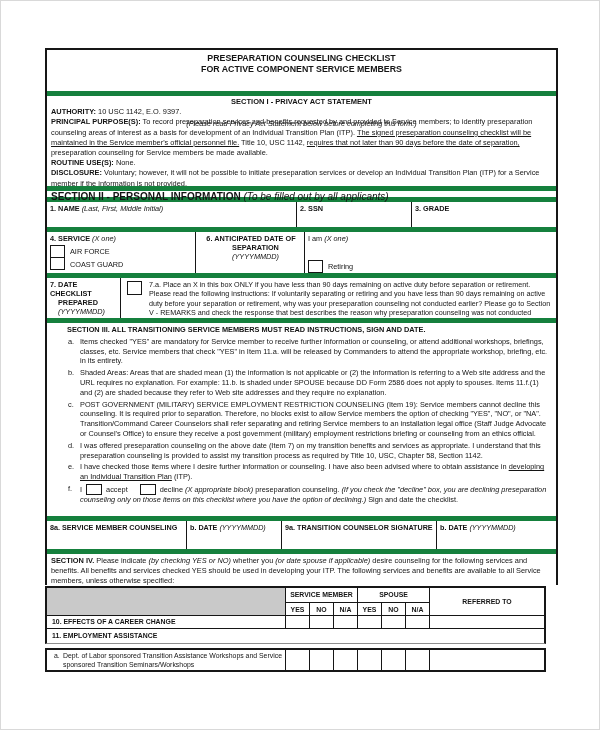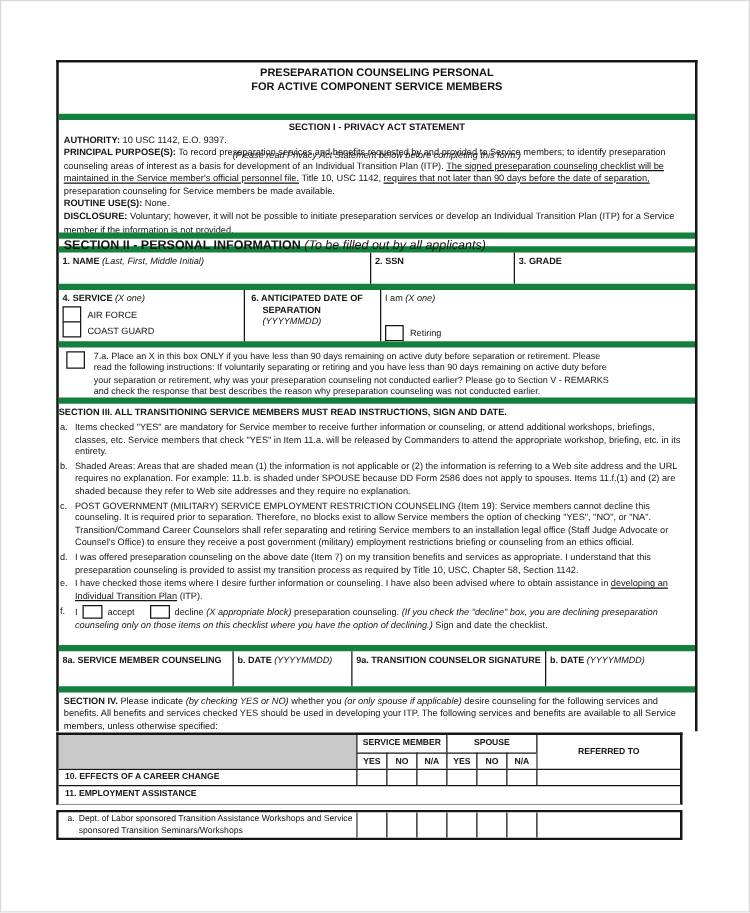--- a/index.html
+++ b/index.html
@@ -26,39 +26,39 @@
   
   .sec2head { height:11px; padding:1px 4px; font-size:10px; line-height:9px; }
   .row { display:flex; }
   .rowA { height:30px; }
   .rowB { height:46px; }
   .rowC { height:45px; }
   .cell { border-left:1px solid #161616; padding:2px 3px; font-size:7.3px; line-height:9px; position:relative; overflow:hidden; }
   .cell:first-child { border-left:none; }
   .lbl { font-weight:bold; }
   .it { font-style:italic; font-weight:normal; }
-  .hang { padding-left:11px; text-indent:-9px; }
+  .hang { padding-left:11px; text-indent:-9px;text-align:center; }
 
   
   .cb { display:inline-block; width:15px; height:13px; border:1px solid #161616; background:#fff; flex:none; }
   .optrow { display:flex; height:13px; }
   .optrow + .optrow .cb { margin-top:-1px; }
   .ol { padding-left:5px; font-size:7.3px; line-height:13px; white-space:nowrap; }
   .svc { display:flex; margin-top:2px; }
   .svc-col1 { width:84px; }
   .iamopts { margin-top:17px; }
   .cb-inline { display:inline-block; width:16px; height:11px; border:1px solid #161616; vertical-align:-3px; margin:0 4px 0 4px; }
 
   
   .r7a { display:flex; }
   .cb7 { width:15px; height:14px; border:1px solid #161616; margin:2px 0 0 4px; flex:none; }
   .p7a { margin-left:7px; font-size:7.2px; line-height:9.4px; padding-top:1px; width:414px; }
 
   
-  .sec3 { height:198px; padding:2px 4px 0 0; font-size:7.35px; line-height:9.8px; overflow:hidden; }
+  .sec3 { height:198px; padding:2px 4px 0 20px; font-size:7.35px; line-height:9.8px; overflow:hidden; }
   .s3head { font-weight:bold; margin-bottom:1px; }
   .item { position:relative; padding-left:13px; margin-top:2px; }
   .item .ltr { position:absolute; left:1px; }
 
   
   .sigrow { height:33px; }
   .sigrow .cell { font-size:7.2px; }
 
   
   .sec4intro { height:36px; padding:2px 4px; font-size:7.4px; line-height:10.2px; }
@@ -81,21 +81,21 @@
   .lbl11a { font-size:6.9px; line-height:8.8px; padding:2px 2px 0 16px; text-indent:0; position:relative; font-weight:normal; }
   .lbl11a .ltr { position:absolute; left:7px; }
 </style>
 </head>
 <body>
 
 <div class="page">
   <div class="form">
 
     <div class="sec title-box">
-      <div class="tl">PRESEPARATION COUNSELING PERSONAL</div>
+      <div class="tl">PRESEPARATION COUNSELING CHECKLIST</div>
       <div class="tl">FOR ACTIVE COMPONENT SERVICE MEMBERS</div>
       <div class="sub">(Please read Privacy Act Statement below before completing this form.)</div>
     </div>
 
     <div class="sec sec1">
       <div class="s1head">SECTION I - PRIVACY ACT STATEMENT</div>
       <p><b>AUTHORITY:</b> <span>10 USC 1142, E.O. 9397.</span></p>
       <p><b>PRINCIPAL PURPOSE(S):</b> <span>To record preseparation services and benefits requested by and provided to Service members; to identify preseparation counseling areas of interest as a basis for development of an Individual Transition Plan (ITP).</span> <span class="u">The signed preseparation counseling checklist will be maintained in the Service member's official personnel file.</span> <span>Title 10, USC 1142,</span> <span class="u">requires that not later than 90 days before the date of separation,</span> <span>preseparation counseling for Service members be made available.</span></p>
       <p><b>ROUTINE USE(S):</b> <span>None.</span></p>
       <p><b>DISCLOSURE:</b> <span>Voluntary; however, it will not be possible to initiate preseparation services or develop an Individual Transition Plan (ITP) for a Service member if the information is not provided.</span></p>
@@ -145,20 +145,25 @@
             </div>
           <div class="optrow">
               <span class="cb"></span>
               <span class="ol">Separating Involuntarily</span>
             </div>
         </div>
       </div>
     </div>
 
     <div class="sec row rowC">
+      <div class="cell" style="width:73px">
+        <div class="lbl">7. DATE CHECKLIST</div>
+        <div class="lbl" style="padding-left:8px">PREPARED</div>
+        <div class="it" style="padding-left:8px">(YYYYMMDD)</div>
+      </div>
       <div class="cell r7a" style="flex:1; padding:1px 2px;">
         <span class="cb7"></span>
         <div class="p7a">7.a.  Place an X in this box ONLY if you have less than 90 days remaining on active duty before separation or retirement.  Please read the following instructions:  If voluntarily separating or retiring and you have less than 90 days remaining on active duty before your separation or retirement, why was your preseparation counseling not conducted earlier?  Please go to Section V - REMARKS and check the response that best describes the reason why preseparation counseling was not conducted earlier.</div>
       </div>
     </div>
 
     <div class="sec sec3">
       <div class="s3head">SECTION III.  ALL TRANSITIONING SERVICE MEMBERS MUST READ INSTRUCTIONS, SIGN AND DATE.</div>
       <div class="item"><span class="ltr">a.</span><span>Items checked "YES" are mandatory for Service member to receive further information or counseling, or attend additional workshops, briefings, classes, etc.  Service members that check "YES" in Item 11.a. will be released by Commanders to attend the appropriate workshop, briefing, etc. in its entirety.</span></div>
       <div class="item"><span class="ltr">b.</span><span>Shaded Areas:  Areas that are shaded mean (1) the information is not applicable or (2) the information is referring to a Web site address and the URL requires no explanation.  For example:  11.b. is shaded under SPOUSE because DD Form 2586 does not apply to spouses. Items 11.f.(1) and (2) are shaded because they refer to Web site addresses and they require no explanation.</span></div>
@@ -181,21 +186,21 @@
       <div class="cell" style="flex:1">
         <span class="lbl">b. DATE</span> <span class="it">(YYYYMMDD)</span>
       </div>
     </div>
 
     <div class="sec sec4intro">
       <b>SECTION IV.</b>
       <span>Please indicate</span>
       <span class="it">(by checking YES or NO)</span>
       <span>whether you</span>
-      <span class="it">(or only spouse if applicable)</span>
+      <span class="it">(or date spouse if applicable)</span>
       <span>desire counseling for the following services and benefits.  All benefits and services checked YES should be used in developing your ITP.  The following services and benefits are available to all Service members, unless otherwise specified:</span>
     </div>
   </div>
 
   <div class="t4wrap">
     <div class="t4">
       <div class="nl nt gray" style="grid-column:1; grid-row:1/3;"></div>
       <div class="nt ch" style="grid-column:2/5; grid-row:1;">SERVICE MEMBER</div>
       <div class="nt ch" style="grid-column:5/8; grid-row:1;">SPOUSE</div>
       <div class="nt refh" style="grid-column:8; grid-row:1/3;">REFERRED TO</div>

